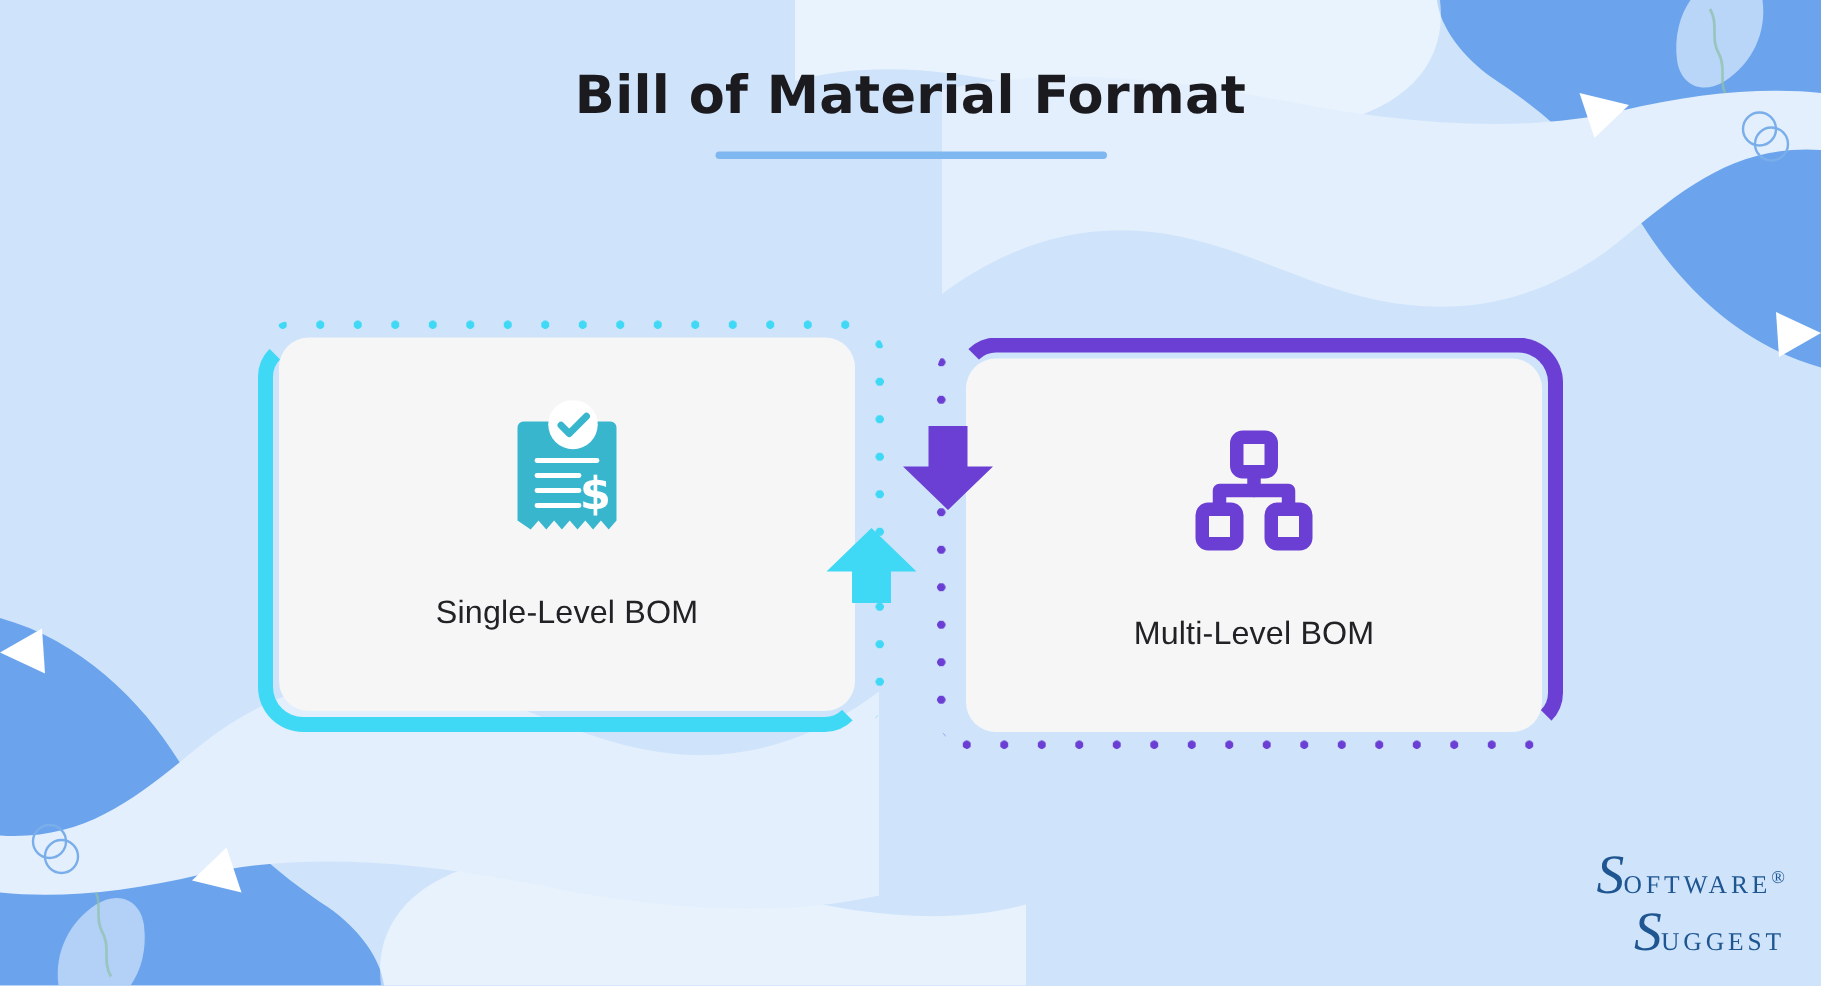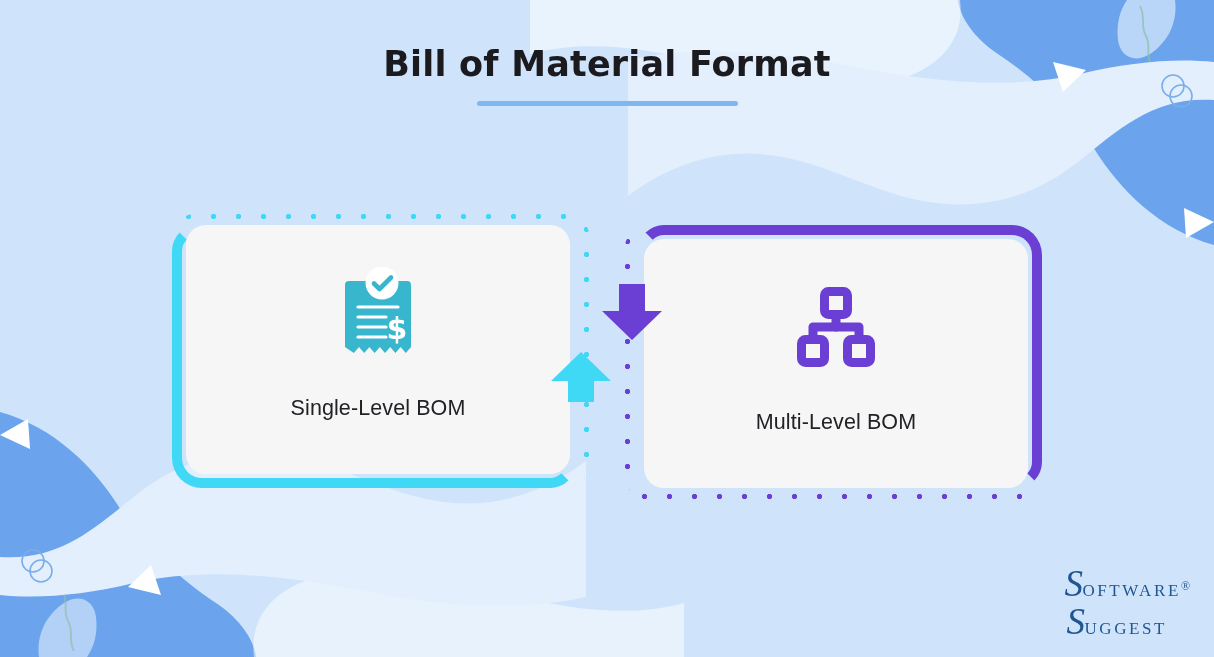--- a/index.html
+++ b/index.html
@@ -166,21 +166,21 @@
     position: absolute;
   }
   .arrow-up   { left: 551px; top: 352px; }
   .arrow-down { left: 602px; top: 284px; }
 
   
   .logo {
     position: absolute;
     right: 24px;
     bottom: 18px;
-    text-align: left;
+    text-align: right;
     color: #1f5691;
     font-family: "Liberation Serif", serif;
     line-height: 0.92;
   }
   .logo-row { white-space: nowrap; }
   .logo-cap {
     font-size: 37px;
     font-style: italic;
     letter-spacing: -0.5px;
   }

